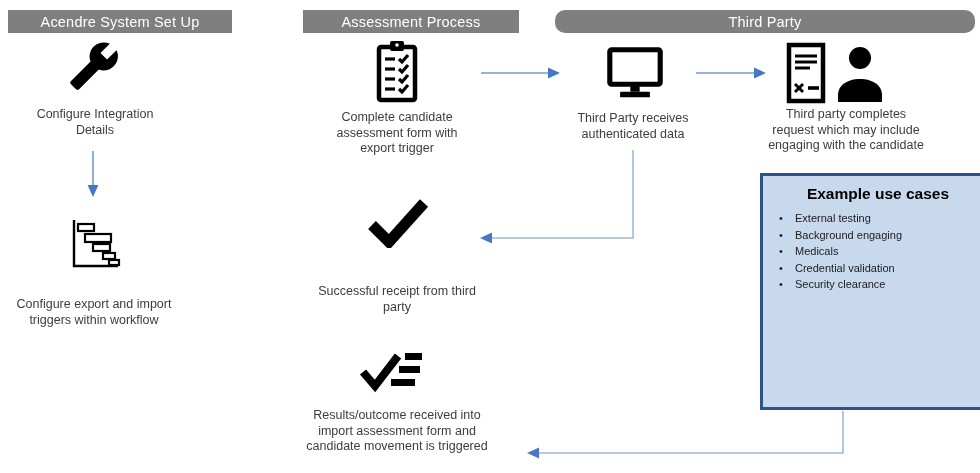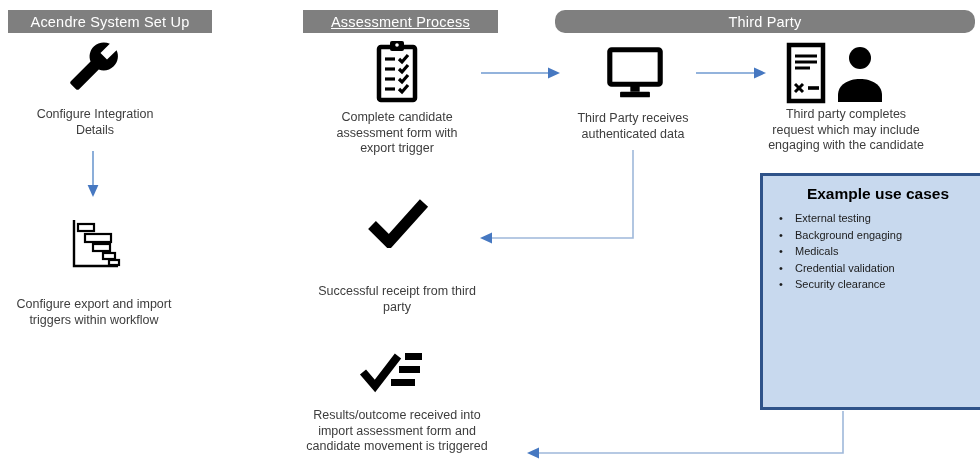--- a/index.html
+++ b/index.html
@@ -7,22 +7,22 @@
   body {
     width:980px; height:473px; position:relative; overflow:hidden;
     font-family:"Liberation Sans", sans-serif;
   }
   .hdr {
     position:absolute; height:23px;
     background:var(--header-bg,#7f7f7f); color:var(--header-text,#ffffff);
     font-size:14.5px; letter-spacing:.2px;
     display:flex; align-items:center; justify-content:center;
   }
-  #hdr-acendre    { left:8px;   top:10px; width:204px; }
-  #hdr-assessment { left:303px; top:10px; width:195px;text-decoration:underline; }
+  #hdr-acendre    { left:8px;   top:10px; width:224px; }
+  #hdr-assessment { left:303px; top:10px; width:216px; }
   #hdr-thirdparty { left:555px; top:10px; width:420px;border-radius:10px; }
 
   .cap {
     position:absolute; text-align:center; white-space:pre-line;
     font-size:12.5px; line-height:1.25; color:var(--text,#3d3d3d);
   }
   .icon { position:absolute; }
   .icon svg { display:block; }
 
   #usecases {

